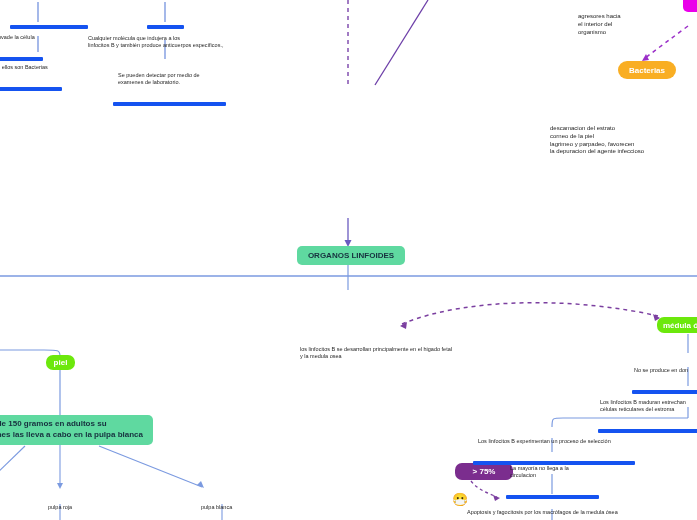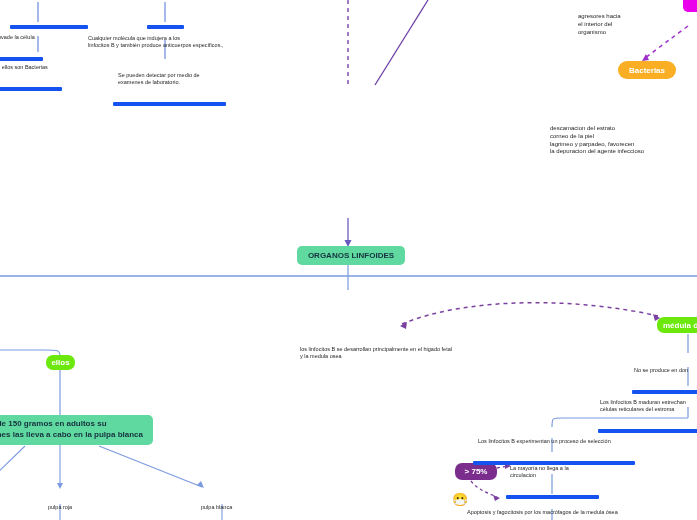--- a/index.html
+++ b/index.html
@@ -152,25 +152,25 @@
     <polygon points="642,61 646,54 649,60" fill="#9b2fc8"></polygon>
   </svg>
 
 
   <div class="pill pill-green-dark" style="left:297px; top:246px; width:108px; height:19px; font-size:8px;">ORGANOS LINFOIDES</div>
 
   <div class="pill pill-orange" style="left:618px; top:61px; width:58px; height:18px; font-size:8px;">Bacterias</div>
 
   <div class="pill pill-magenta" style="left:683px; top:-6px; width:22px; height:18px; font-size:8px;"></div>
 
-  <div class="pill pill-lime" style="left:46px; top:355px; width:29px; height:15px; font-size:8px;">ellos</div>
+  <div class="pill pill-lime" style="left:46px; top:355px; width:29px; height:15px; font-size:8px;">piel</div>
 
   <div class="pill pill-lime" style="left:657px; top:317px; width:62px; height:16px; font-size:8px; justify-content:flex-start; padding-left:6px;">médula ósea</div>
 
-  <div class="pill pill-purple" style="left:455px; top:463px; width:42px; height:17px; font-size:8px;">&gt; 75%</div>
+  <div class="pill pill-purple" style="left:455px; top:463px; width:58px; height:17px; font-size:8px;">&gt; 75%</div>
 
   <div class="pill pill-green-dark" style="left:-62px; top:415px; width:215px; height:30px; font-size:8px; justify-content:flex-end; padding-right:10px; text-align:left; line-height:1.35;">de 150 gramos en adultos su
 nes las lleva a cabo en la pulpa blanca</div>
 
   <div class="txtnode" style="left:-2px; top:20px; font-size:5.5px;">
     <span class="label">nvade la célula</span>
     <span class="bar bar-blue" style="width:45px;"></span>
   </div>
 
   <div class="txtnode" style="left:-6px; top:50px; font-size:5.5px;">

